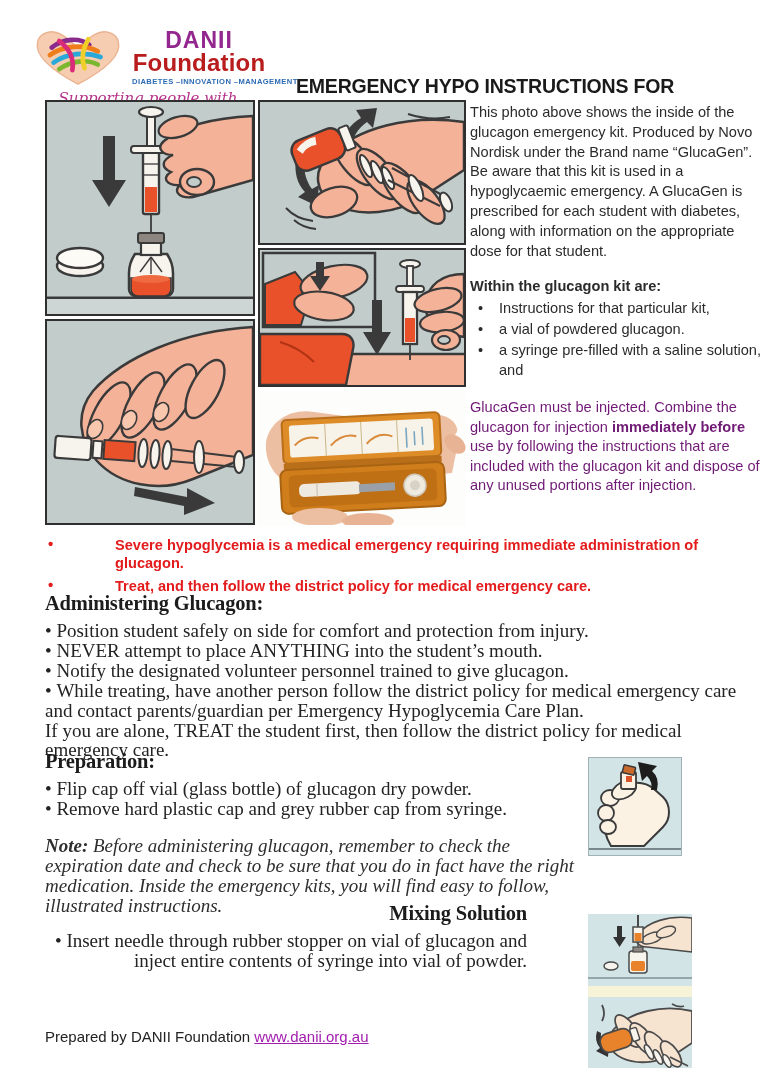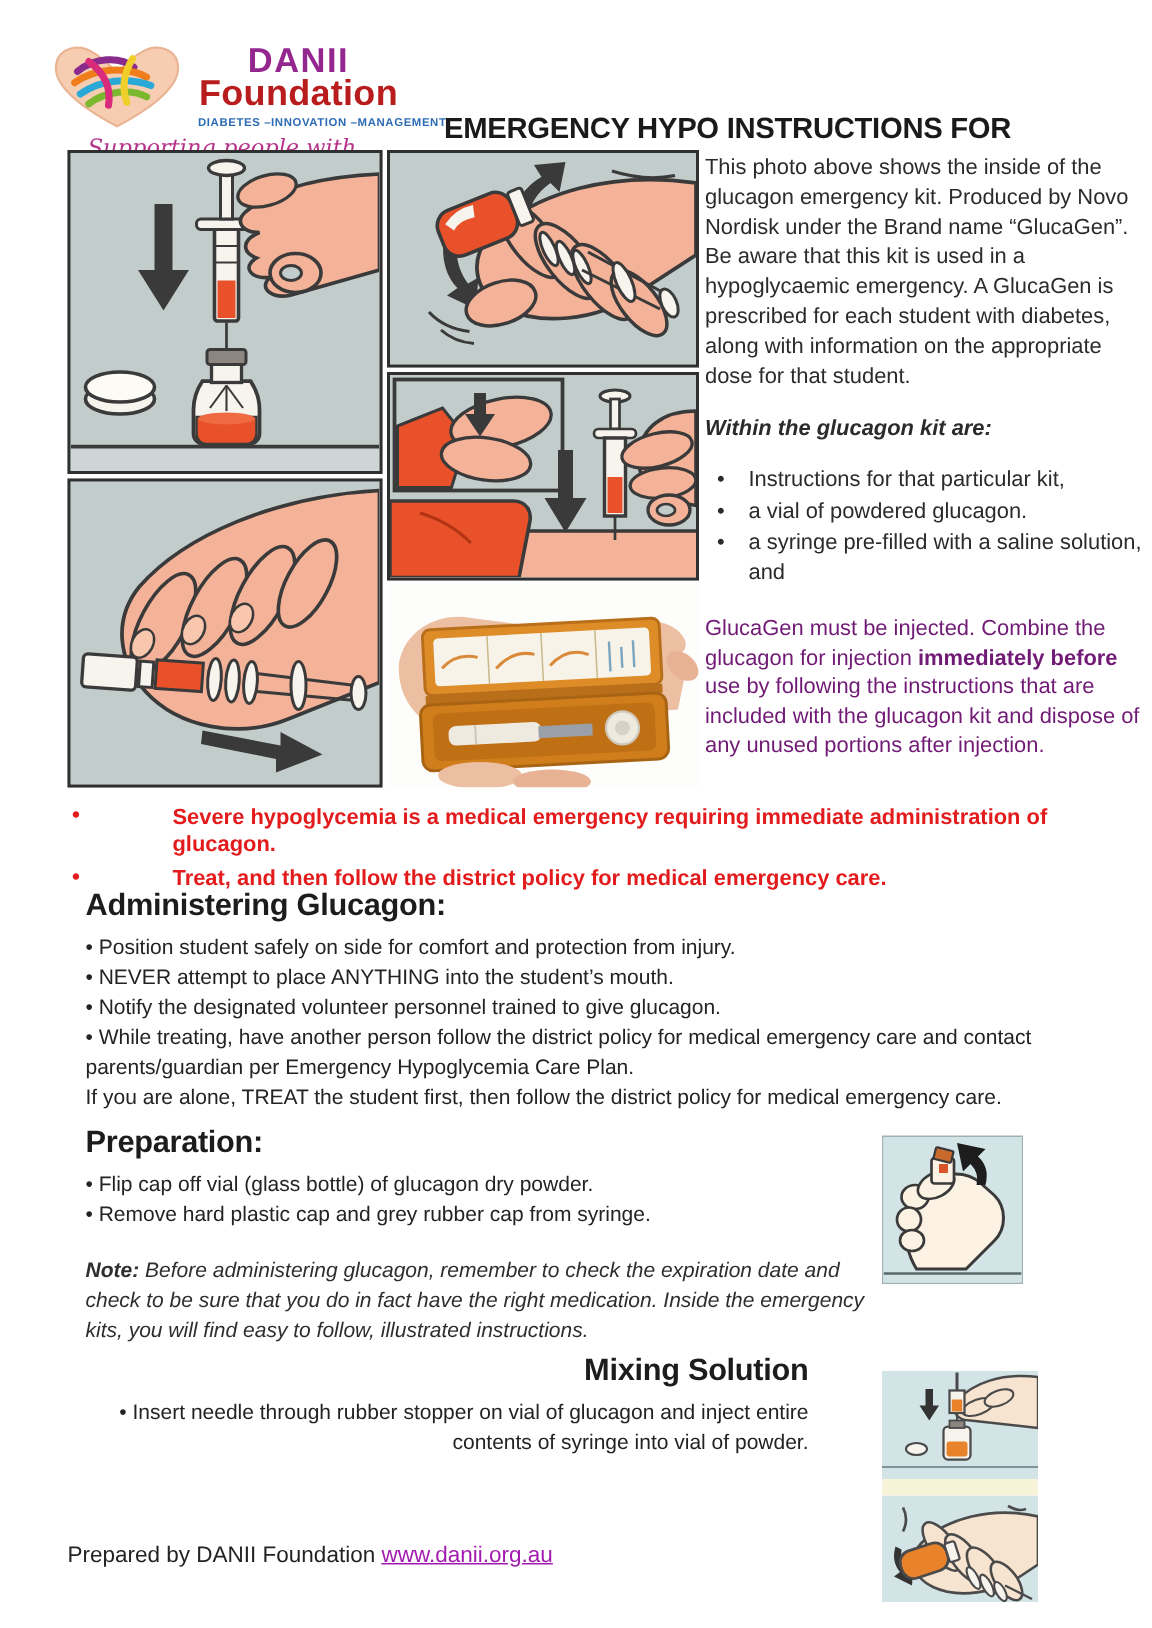--- a/index.html
+++ b/index.html
@@ -26,36 +26,36 @@
   
   .figgrid { position:absolute; left:45px; top:100px; width:421px; display:grid; grid-template-columns:210px 208px; column-gap:3px; }
   .figcol { display:flex; flex-direction:column; row-gap:3px; }
   .panel { border:2px solid #2f2f2f; overflow:hidden; background:#c1cccb; }
   .panel svg { display:block; }
   .photo { border:none; background:#fff; }
 
   
   .intro { position:absolute; left:470px; top:103px; width:293px; font-size:14.6px; line-height:19.8px; color:#2b2b2b; }
   .intro p.lead { margin-bottom:16px; }
-  .kit-head { font-weight:bold; margin-bottom:14px;font-style:italic; }
+  .kit-head { font-weight:bold; margin-bottom:2px; }
   .kit-list { list-style:none; margin-bottom:18px; }
   .kit-list li { position:relative; padding-left:29px; margin-bottom:1px; }
   .kit-list li::before { content:"\2022"; position:absolute; left:8px; top:0; }
   .inject-note { color:#701a75; line-height:19.4px; }
   .inject-note b { font-weight:bold; }
 
   
   .alerts { position:absolute; left:45px; top:536px; width:712px; list-style:none; }
   .alerts li { position:relative; padding-left:70px; color:#e31b1c; font-weight:bold; font-size:14.6px; line-height:18px; margin-bottom:5px; }
   .alerts li::before { content:"\2022"; position:absolute; left:3px; top:-1px; font-size:15px; }
 
   
-  .section { position:absolute; left:57px; color:#222; }
+  .section { position:absolute; left:45px; color:#222;font-family:Liberation Serif, serif; }
   .sec-head { font-size:20.5px; font-weight:bold; color:#1c1c1c; margin-bottom:6px; letter-spacing:-0.2px; }
-  .body-text { font-size:14px; line-height:19.9px; color:#232323; }
+  .body-text { font-size:19px; line-height:19.9px; color:#232323; }
   .body-text p { margin:0; }
   p.bullet::before { content:"\2022\00a0"; }
   .sec-admin { top:592px; width:712px; }
   .sec-prep  { top:750px; width:545px; }
   .sec-mix   { top:902px; width:482px;text-align:right; }
   .note-para { margin-top:17px !important; font-style:italic; color:#2e2e2e; width:537px; }
   .note-para b { font-style:italic; }
 
   
   .prep-fig { position:absolute; left:588px; top:757px; width:94px; height:99px; border:1px solid #9fb3b6; }

